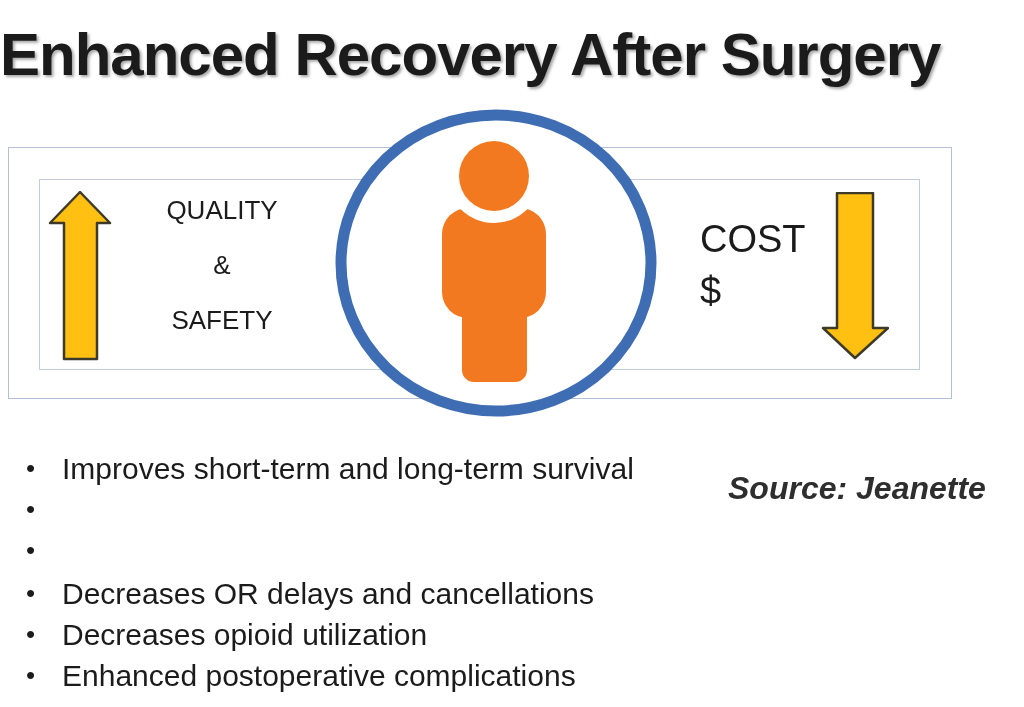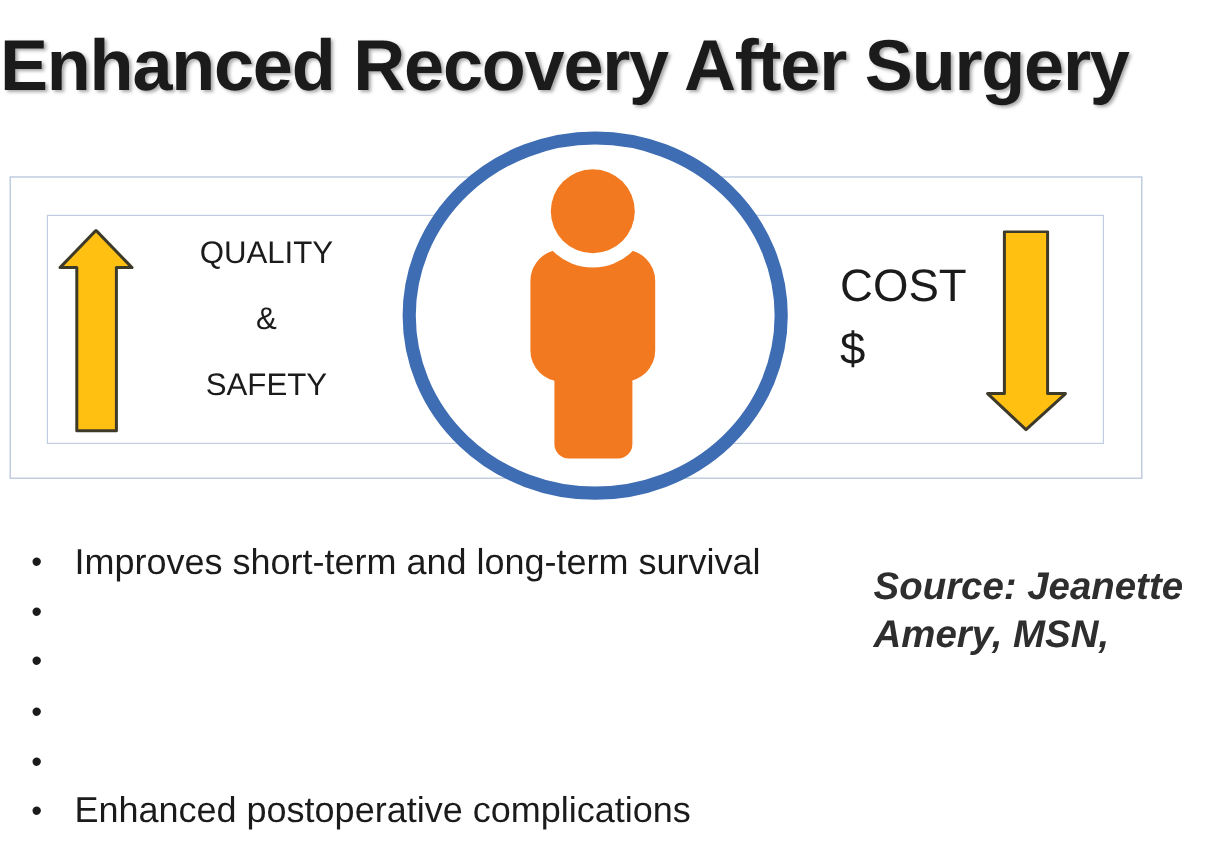--- a/index.html
+++ b/index.html
@@ -143,28 +143,29 @@
       <span class="bullet-dot">•</span>
     </li>
     <li>
       <span class="bullet-dot">•</span>
     </li>
   </ul>
 
   <ul class="bullets bullets-decreases">
     <li>
       <span class="bullet-dot">•</span>
+      <span>Decreases OR delays and cancellations</span>
     </li>
     <li>
       <span class="bullet-dot">•</span>
+      <span>Decreases opioid utilization</span>
     </li>
     <li>
       <span class="bullet-dot">•</span>
       <span>Enhanced postoperative complications</span>
     </li>
   </ul>
 
   <div class="source">
     <div>Source: Jeanette</div>
-    <div>Amery, MSN,</div>
   </div>
 
 </div>
 
 </body></html>

